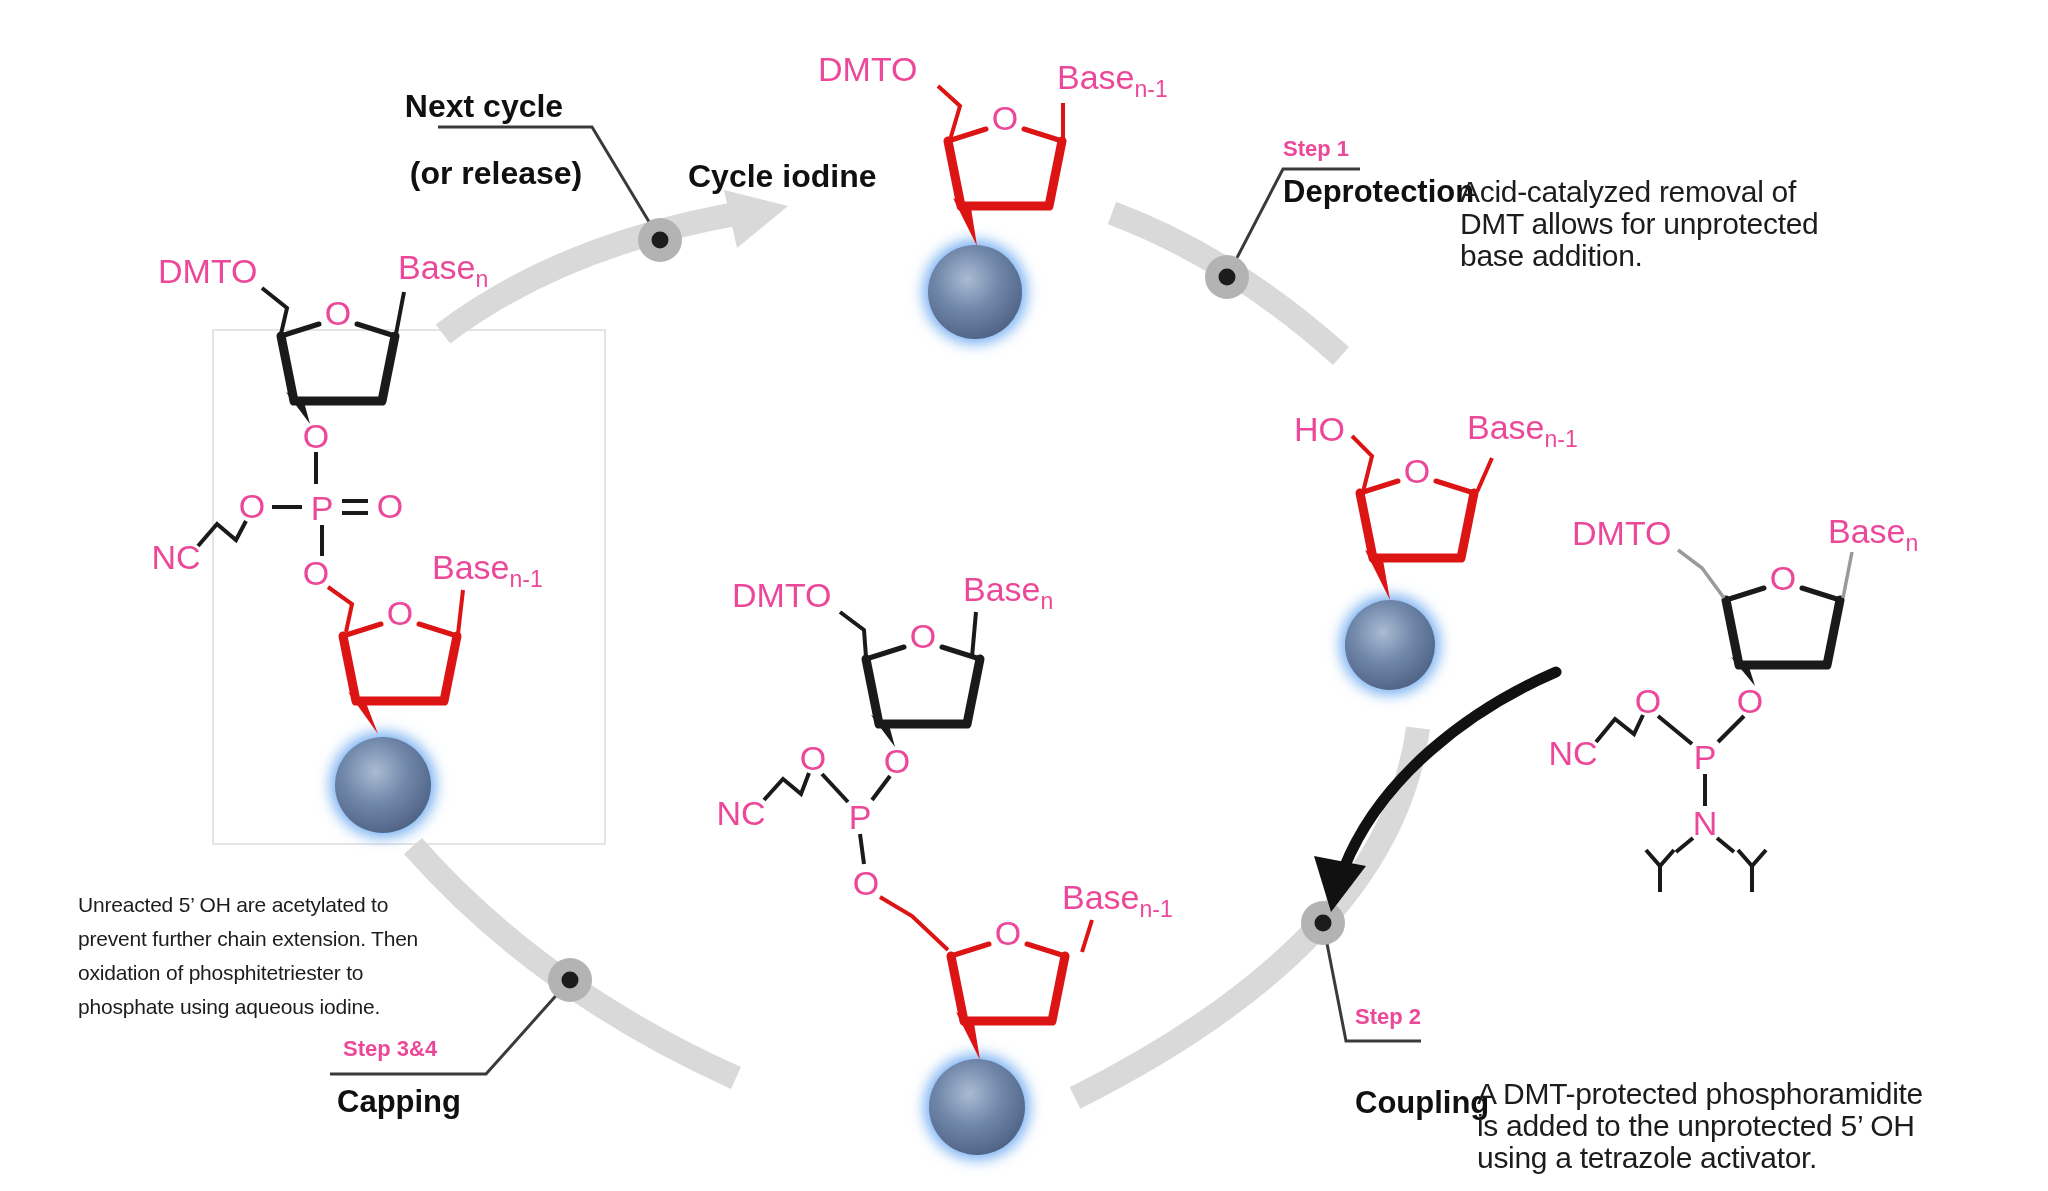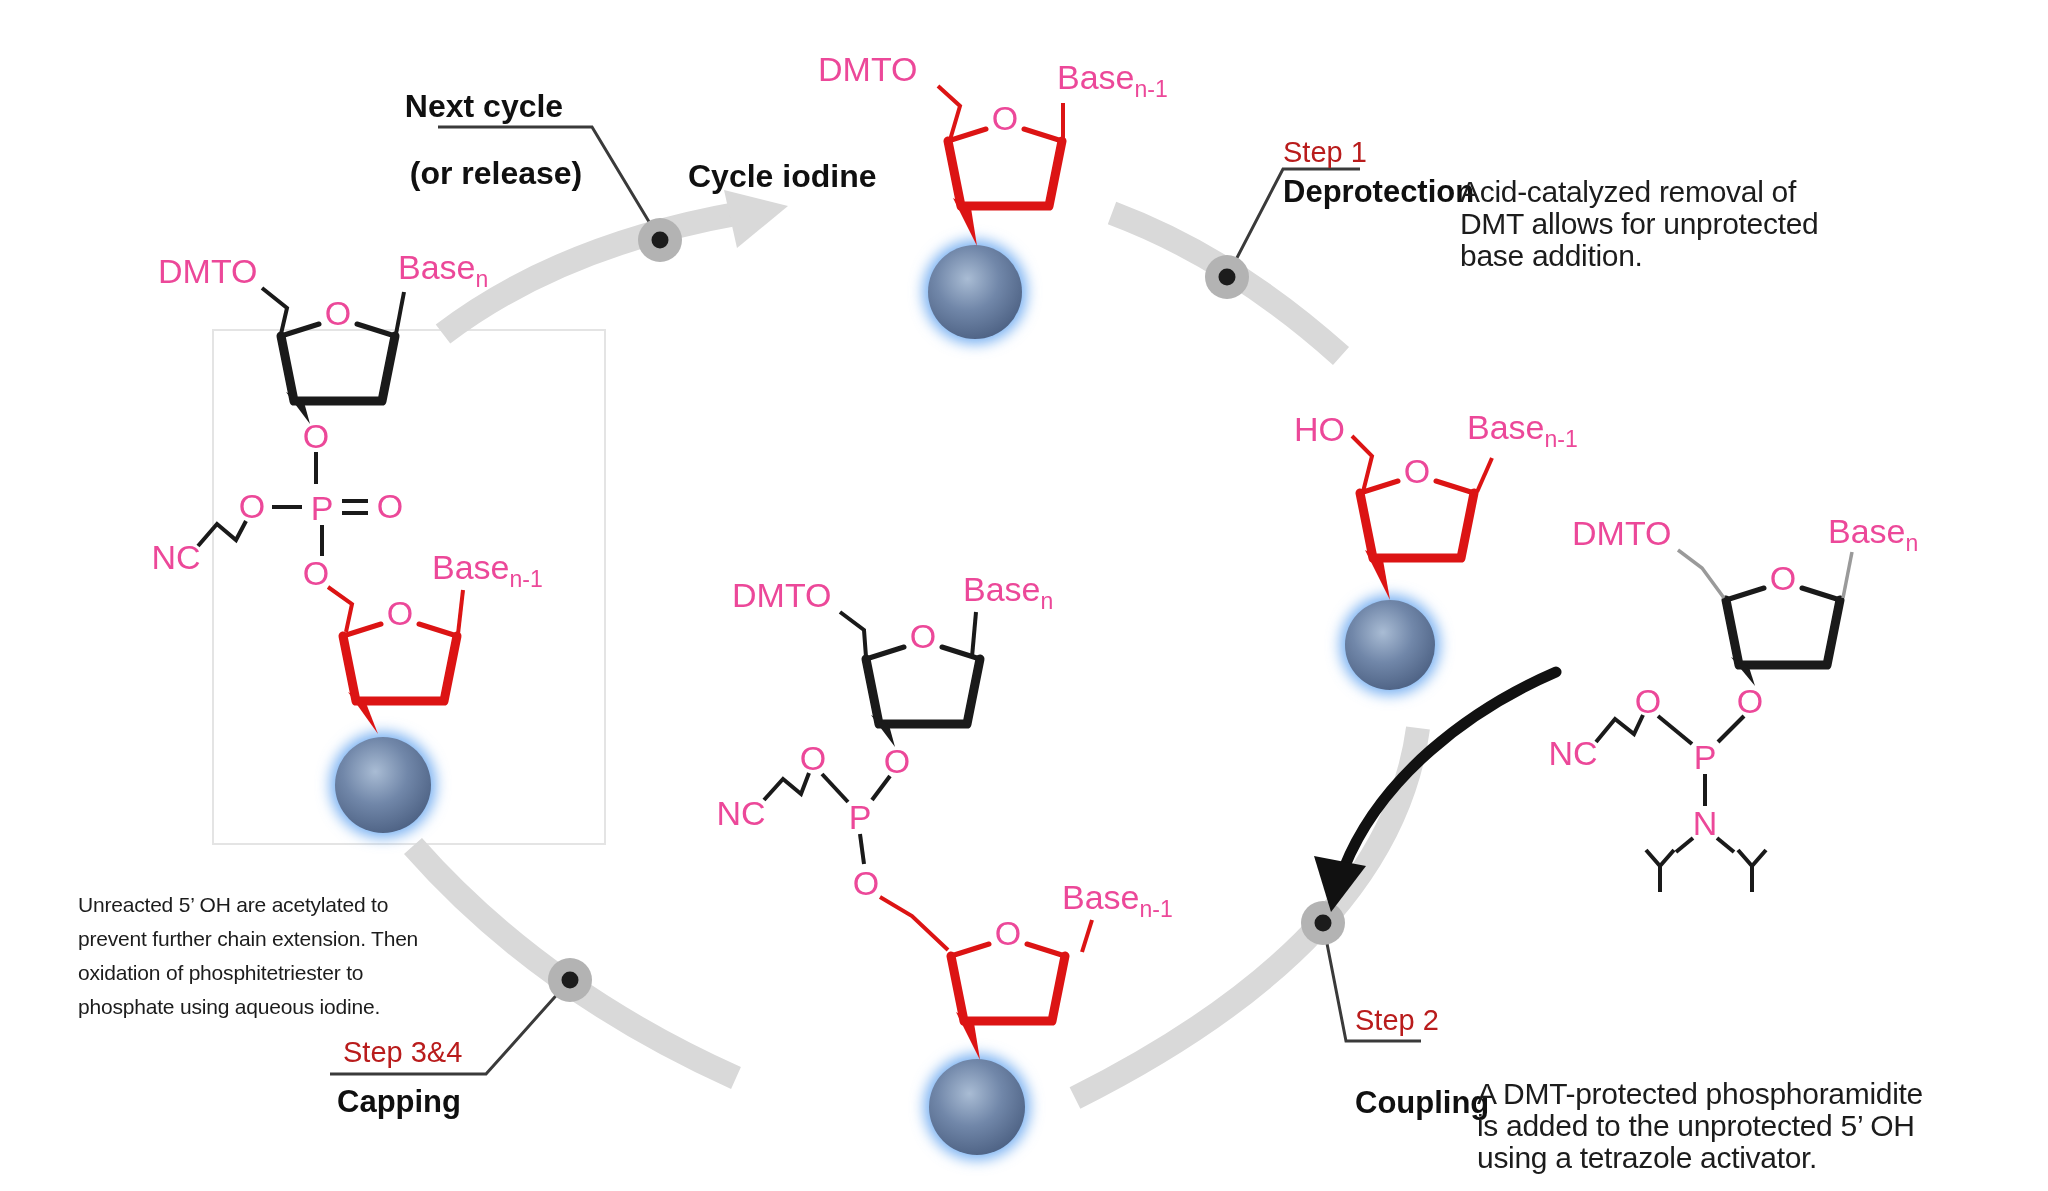--- a/index.html
+++ b/index.html
@@ -4,21 +4,21 @@
 <style>
   html,body{margin:0;padding:0;background:#fff;}
   #stage{position:relative;width:2048px;height:1191px;background:#ffffff;overflow:hidden;
          font-family:"Liberation Sans", sans-serif;color:#1a1a1a;}
   #art{position:absolute;left:0;top:0;width:2048px;height:1191px;}
   .txt{position:absolute;white-space:nowrap;line-height:1;}
   .mol{font-size:34px;font-weight:500;color:#ec4899;}
   .mol sub{font-size:23px;font-weight:500;}
   .atom{transform:translate(-50%,-50%);}
   .cap{font-weight:700;font-size:32px;color:#101010;}
-  .steplbl{font-weight:400;font-size:29px;color:#b91c1c;}
+  .steplbl{font-weight:700;font-size:22px;color:#ec4899;}
   .stepname{font-weight:700;font-size:31px;color:#101010;}
   .desc{font-size:30px;line-height:32px;color:#1c1c1c;letter-spacing:-0.3px;}
   .para{font-size:21px;line-height:34px;color:#1c1c1c;letter-spacing:-0.2px;}
   .center{text-align:center;}
 </style>
 </head>
 <body>
 
 <div id="stage">
 

